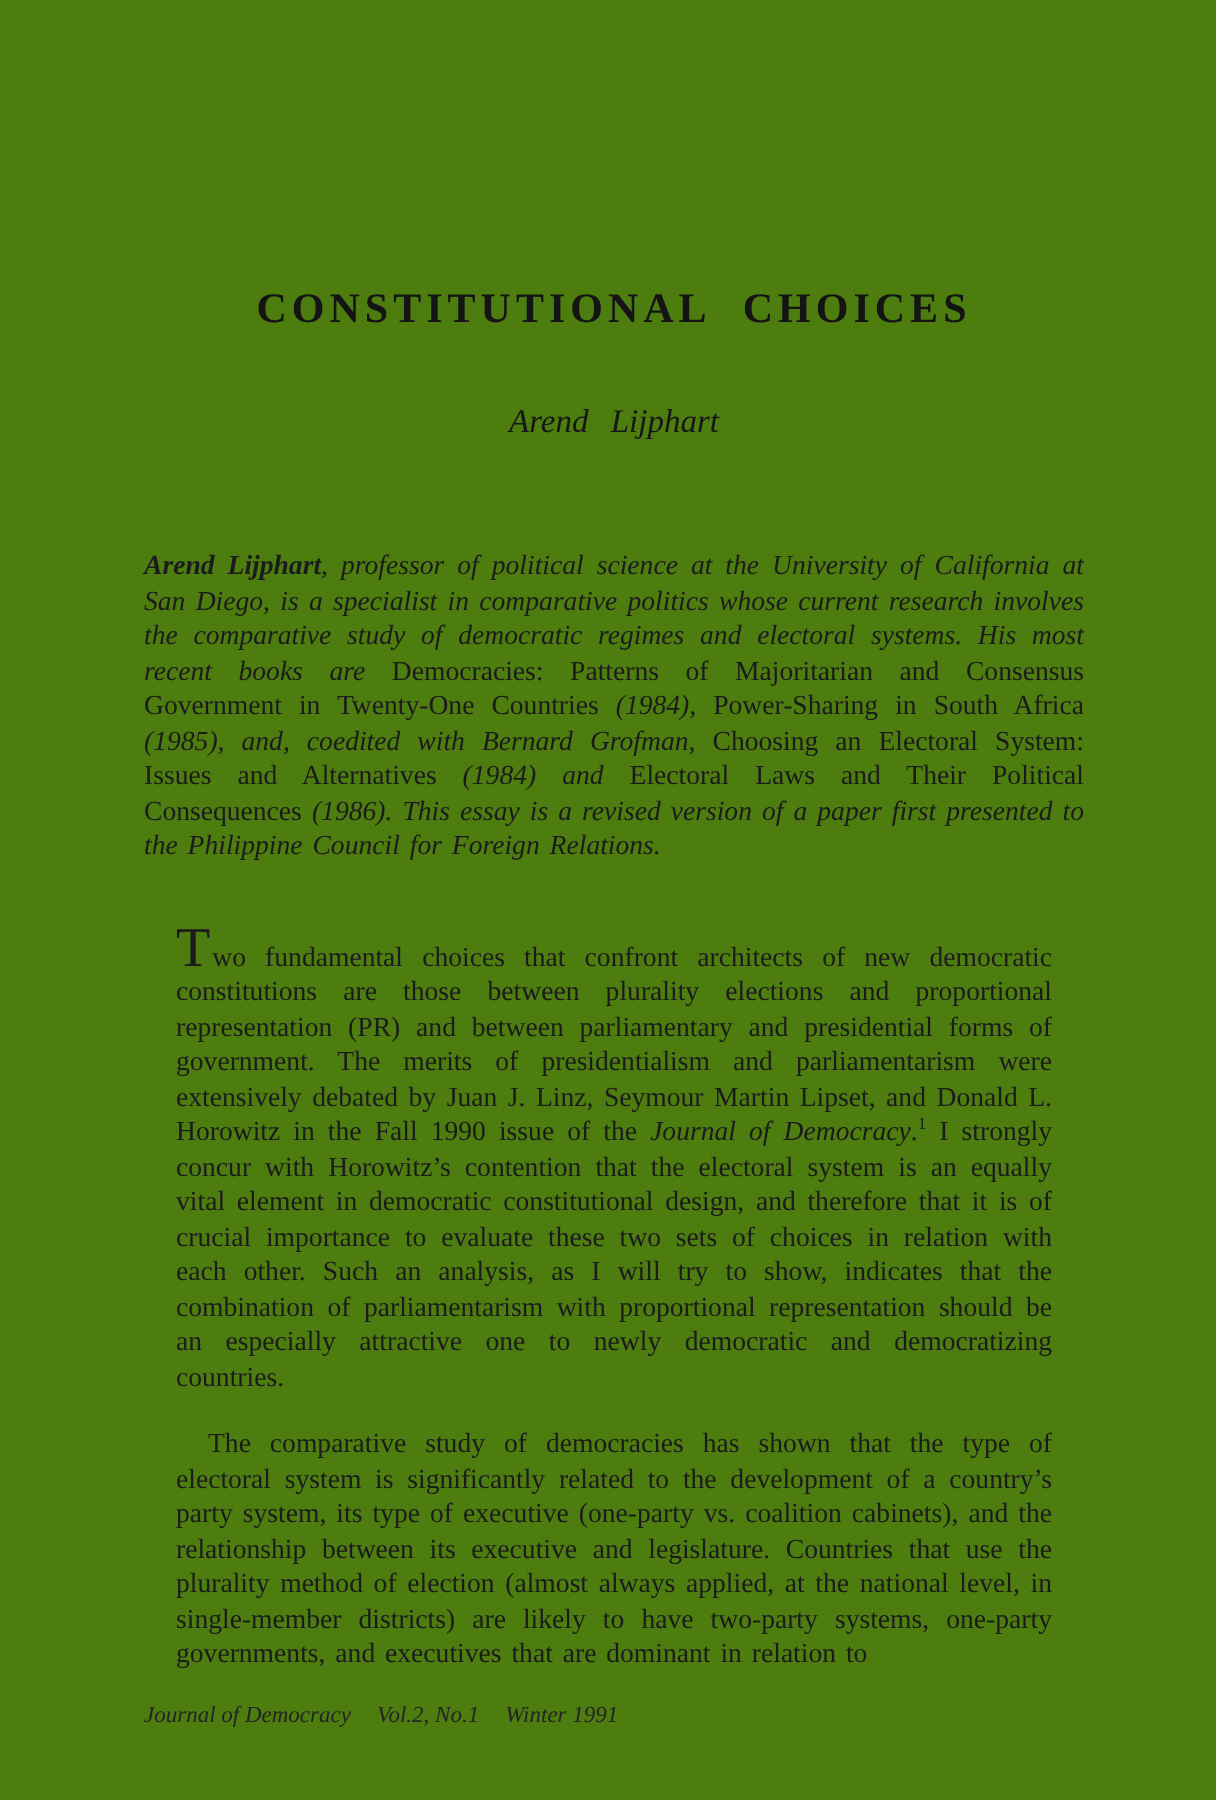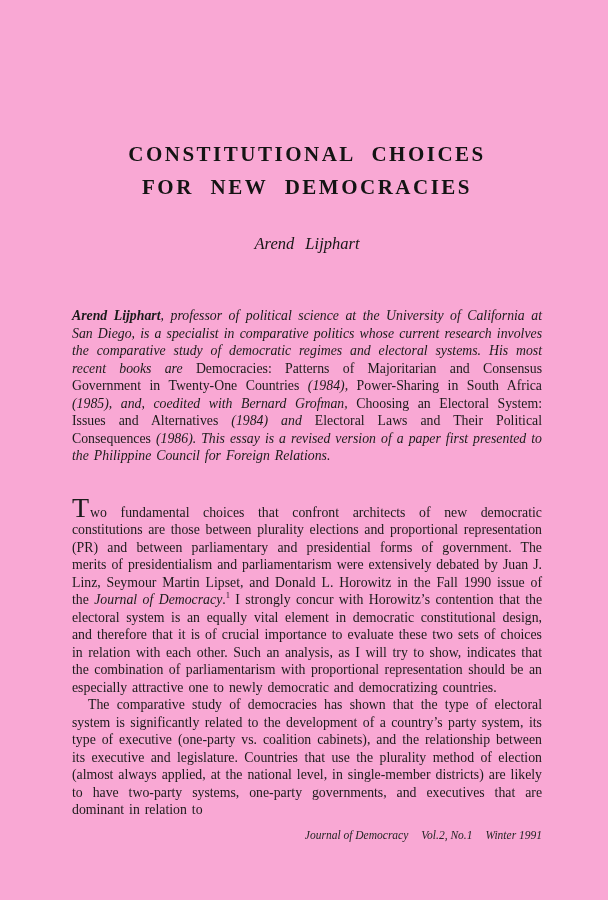--- a/index.html
+++ b/index.html
@@ -1,21 +1,21 @@
 <!DOCTYPE html>
 <html><head>
 <meta charset="utf-8">
 <style>
   * { margin: 0; padding: 0; box-sizing: border-box; }
   html, body { background: #ffffff; }
   .page {
     position: relative;
     width: 608px;
     height: 900px;
-    background: #f9a8d4;
+    background: #4d7c0f;
     color: #1b1b1b;
     font-family: "Liberation Serif", serif;
     overflow: hidden;
   }
   .content {
     padding: 138px 66px 0 72px; 
   }
   .title {
     text-align: center;
     font-size: 21px;
@@ -41,53 +41,52 @@
     text-align: justify;
     word-spacing: 1.5px;
   }
   .bodytext {
     margin-top: 34px;
     font-size: 13.8px;
     line-height: 17.5px;
     text-align: justify;
     word-spacing: 1.5px;
   }
-  .para { margin: 0; }
+  .para { margin: 16px; }
   .para-indent { text-indent: 16px; }
   .seg-roman { font-style: normal; }
   .seg-italic { font-style: italic; }
   .seg-bold-italic { font-style: italic; font-weight: bold; }
   .seg-dropcap {
     font-size: 28px;
     line-height: 17.5px; 
     letter-spacing: 1px;
   }
   sup.seg-sup {
     font-size: 8.5px;
     line-height: 0;
     vertical-align: super;
   }
   .footer {
-    text-align: right;
+    text-align: left;
     font-style: italic;
     font-size: 11.5px;
     margin-top: 10px;
     color: #242424;
   }
   .footer .footer-part { margin-left: 13px; }
 </style>
 </head>
 <body>
 
 <div class="page">
   <div class="content">
 
     <h1 class="title">
       <span class="title-line">CONSTITUTIONAL CHOICES</span>
-      <span class="title-line">FOR NEW DEMOCRACIES</span>
     </h1>
 
     <div class="byline">Arend Lijphart</div>
 
     <p class="bio"><span class="seg-bold-italic">Arend Lijphart</span><span class="seg-italic">, professor of political science at the University of California at San Diego, is a specialist in comparative politics whose current research involves the comparative study of democratic regimes and electoral systems. His most recent books are </span><span class="seg-roman">Democracies: Patterns of Majoritarian and Consensus Government in Twenty-One Countries</span><span class="seg-italic"> (1984), </span><span class="seg-roman">Power-Sharing in South Africa</span><span class="seg-italic"> (1985), and, coedited with Bernard Grofman, </span><span class="seg-roman">Choosing an Electoral System: Issues and Alternatives</span><span class="seg-italic"> (1984) and </span><span class="seg-roman">Electoral Laws and Their Political Consequences</span><span class="seg-italic"> (1986). This essay is a revised version of a paper first presented to the Philippine Council for Foreign Relations.</span></p>
 
     <div class="bodytext">
       <p class="para"><span class="seg-dropcap">T</span><span class="seg-roman">wo fundamental choices that confront architects of new democratic constitutions are those between plurality elections and proportional representation (PR) and between parliamentary and presidential forms of government. The merits of presidentialism and parliamentarism were extensively debated by Juan J. Linz, Seymour Martin Lipset, and Donald L. Horowitz in the Fall 1990 issue of the </span><span class="seg-italic">Journal of Democracy</span><span class="seg-roman">.</span><sup class="seg-sup">1</sup><span class="seg-roman"> I strongly concur with Horowitz’s contention that the electoral system is an equally vital element in democratic constitutional design, and therefore that it is of crucial importance to evaluate these two sets of choices in relation with each other. Such an analysis, as I will try to show, indicates that the combination of parliamentarism with proportional representation should be an especially attractive one to newly democratic and democratizing countries.</span></p>
       <p class="para para-indent"><span class="seg-roman">The comparative study of democracies has shown that the type of electoral system is significantly related to the development of a country’s party system, its type of executive (one-party vs. coalition cabinets), and the relationship between its executive and legislature. Countries that use the plurality method of election (almost always applied, at the national level, in single-member districts) are likely to have two-party systems, one-party governments, and executives that are dominant in relation to</span></p>
     </div>

